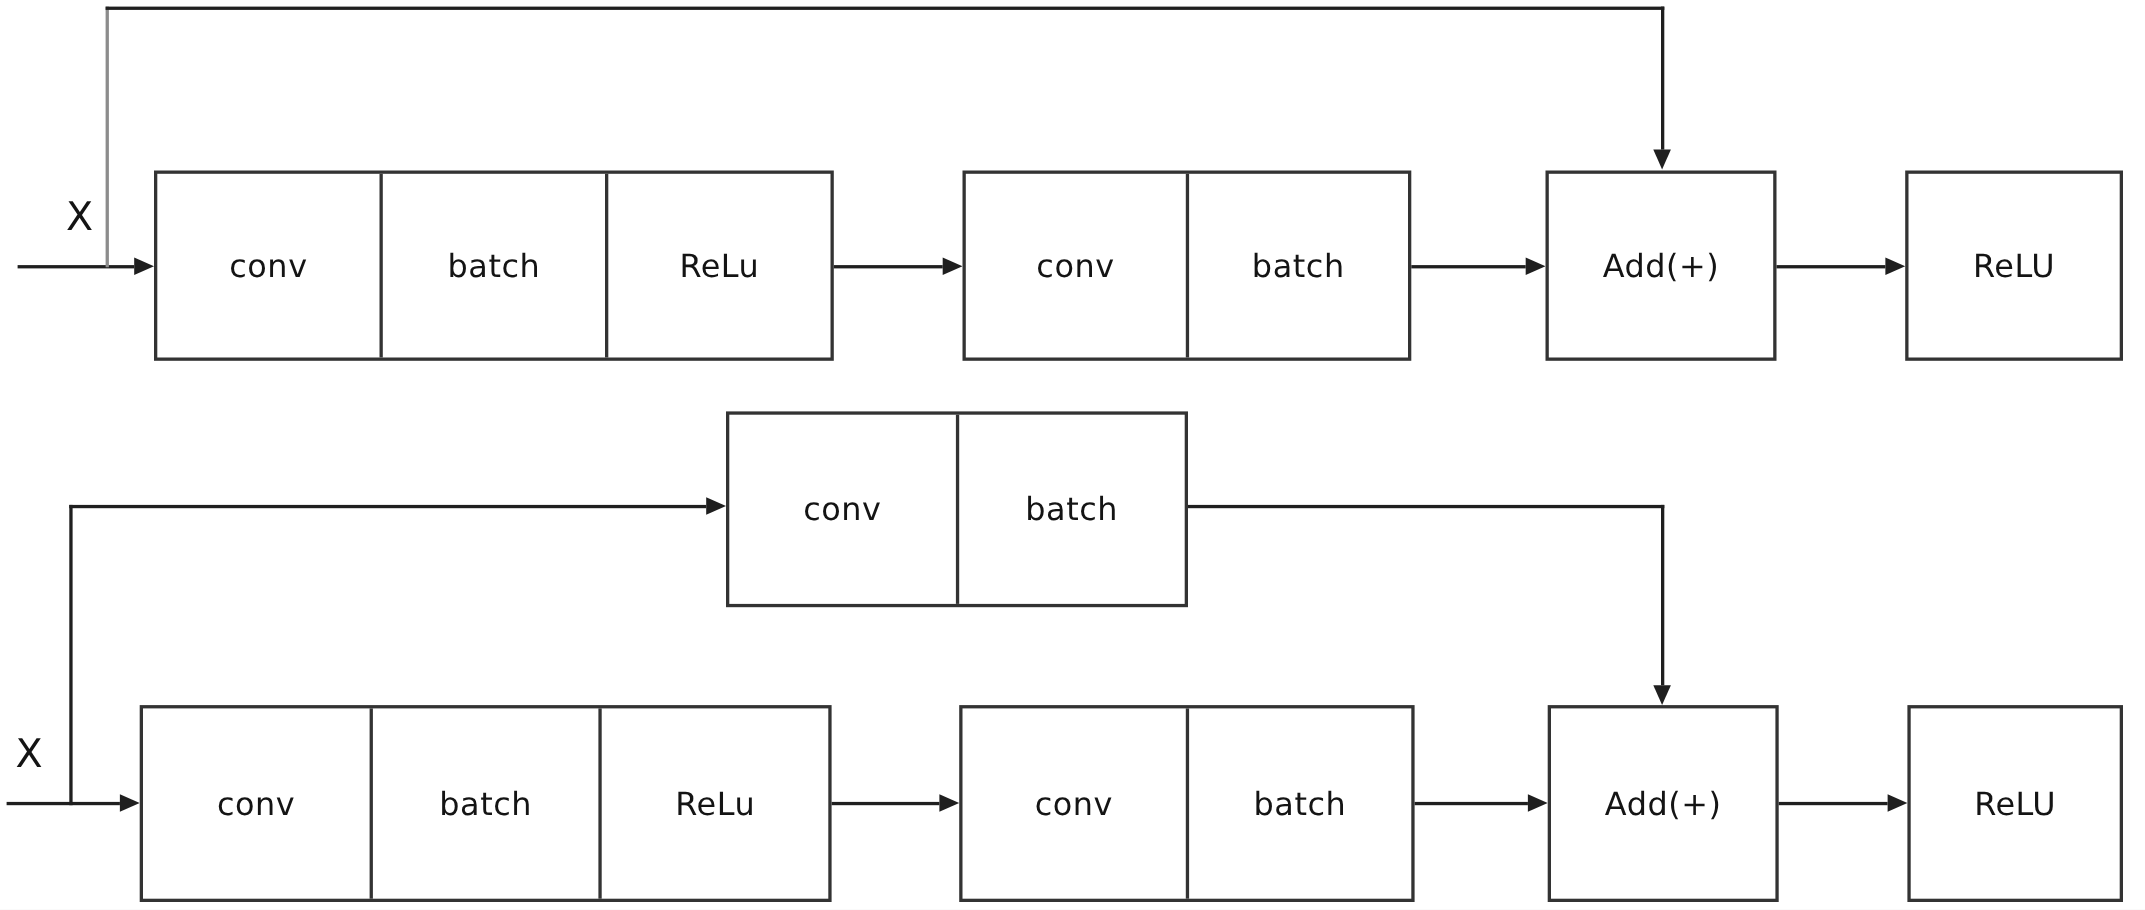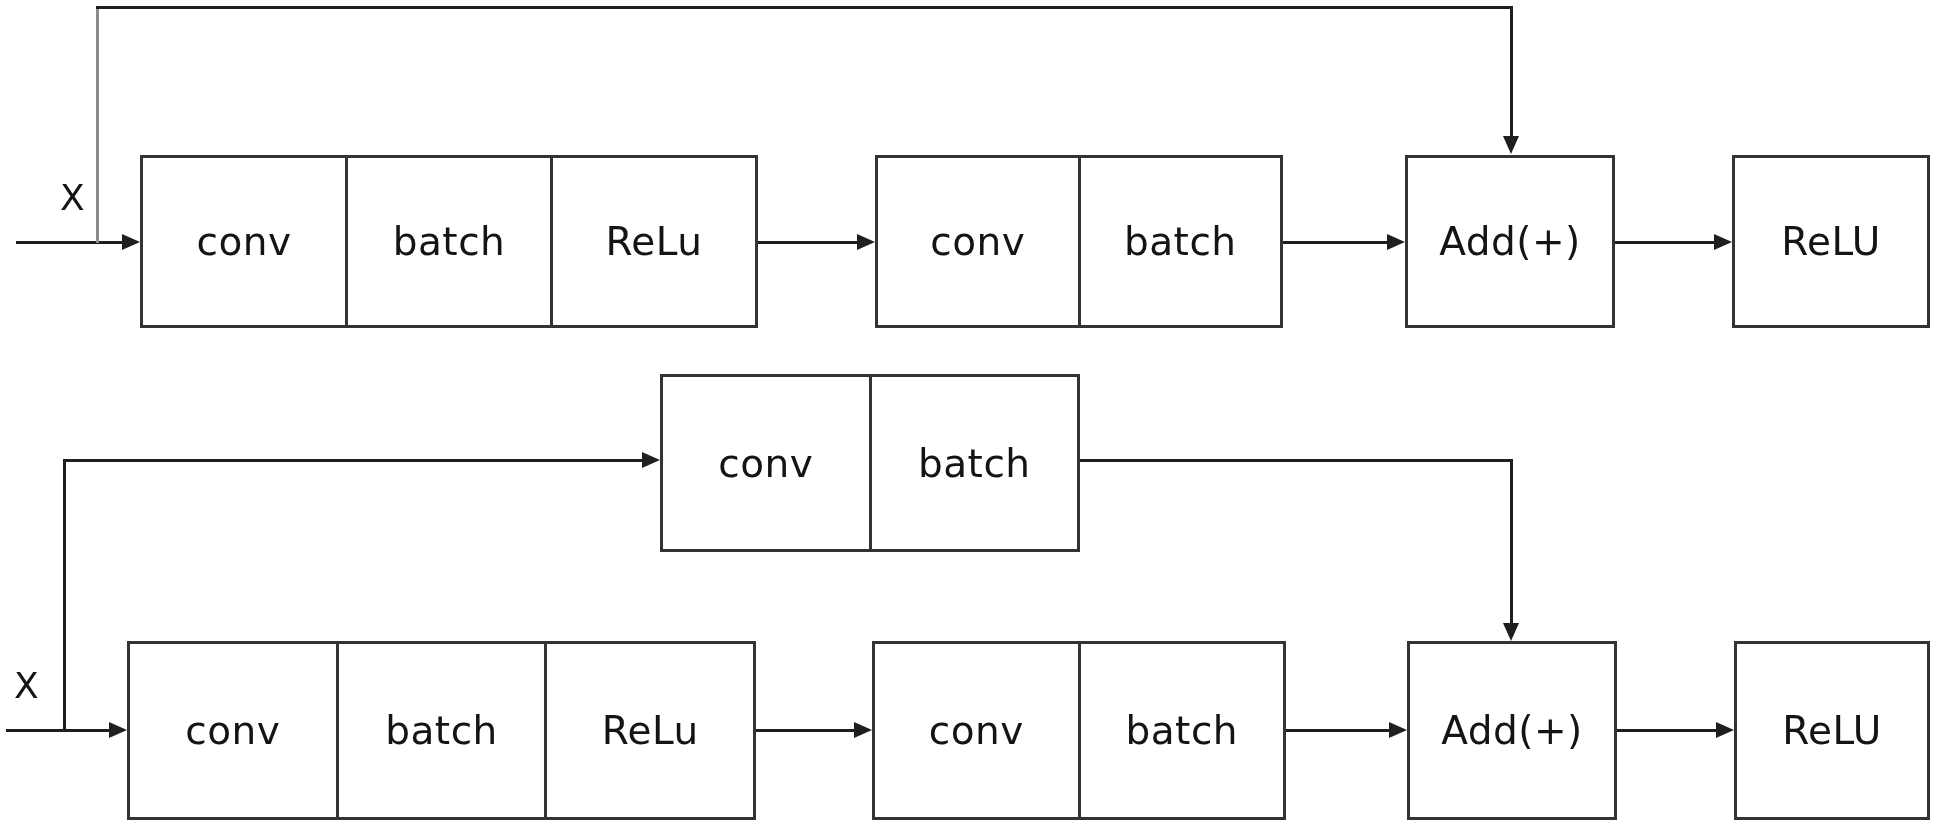--- a/index.html
+++ b/index.html
@@ -43,21 +43,21 @@
     box-sizing:border-box;
     border:3px solid var(--border);
     background:var(--bg);
   }
   .cell{
     flex:1;
     display:flex;
     align-items:center;
     justify-content:center;
     border-right:3px solid var(--border);
-    font-size:39px;
+    font-size:29px;
     color:var(--text);
     letter-spacing:0.5px;
   }
   .cell:last-child{border-right:none;border-radius:14px;}
   .input-label{
     position:absolute;
     font-size:36px;
     color:var(--text);
     line-height:1;
   }

